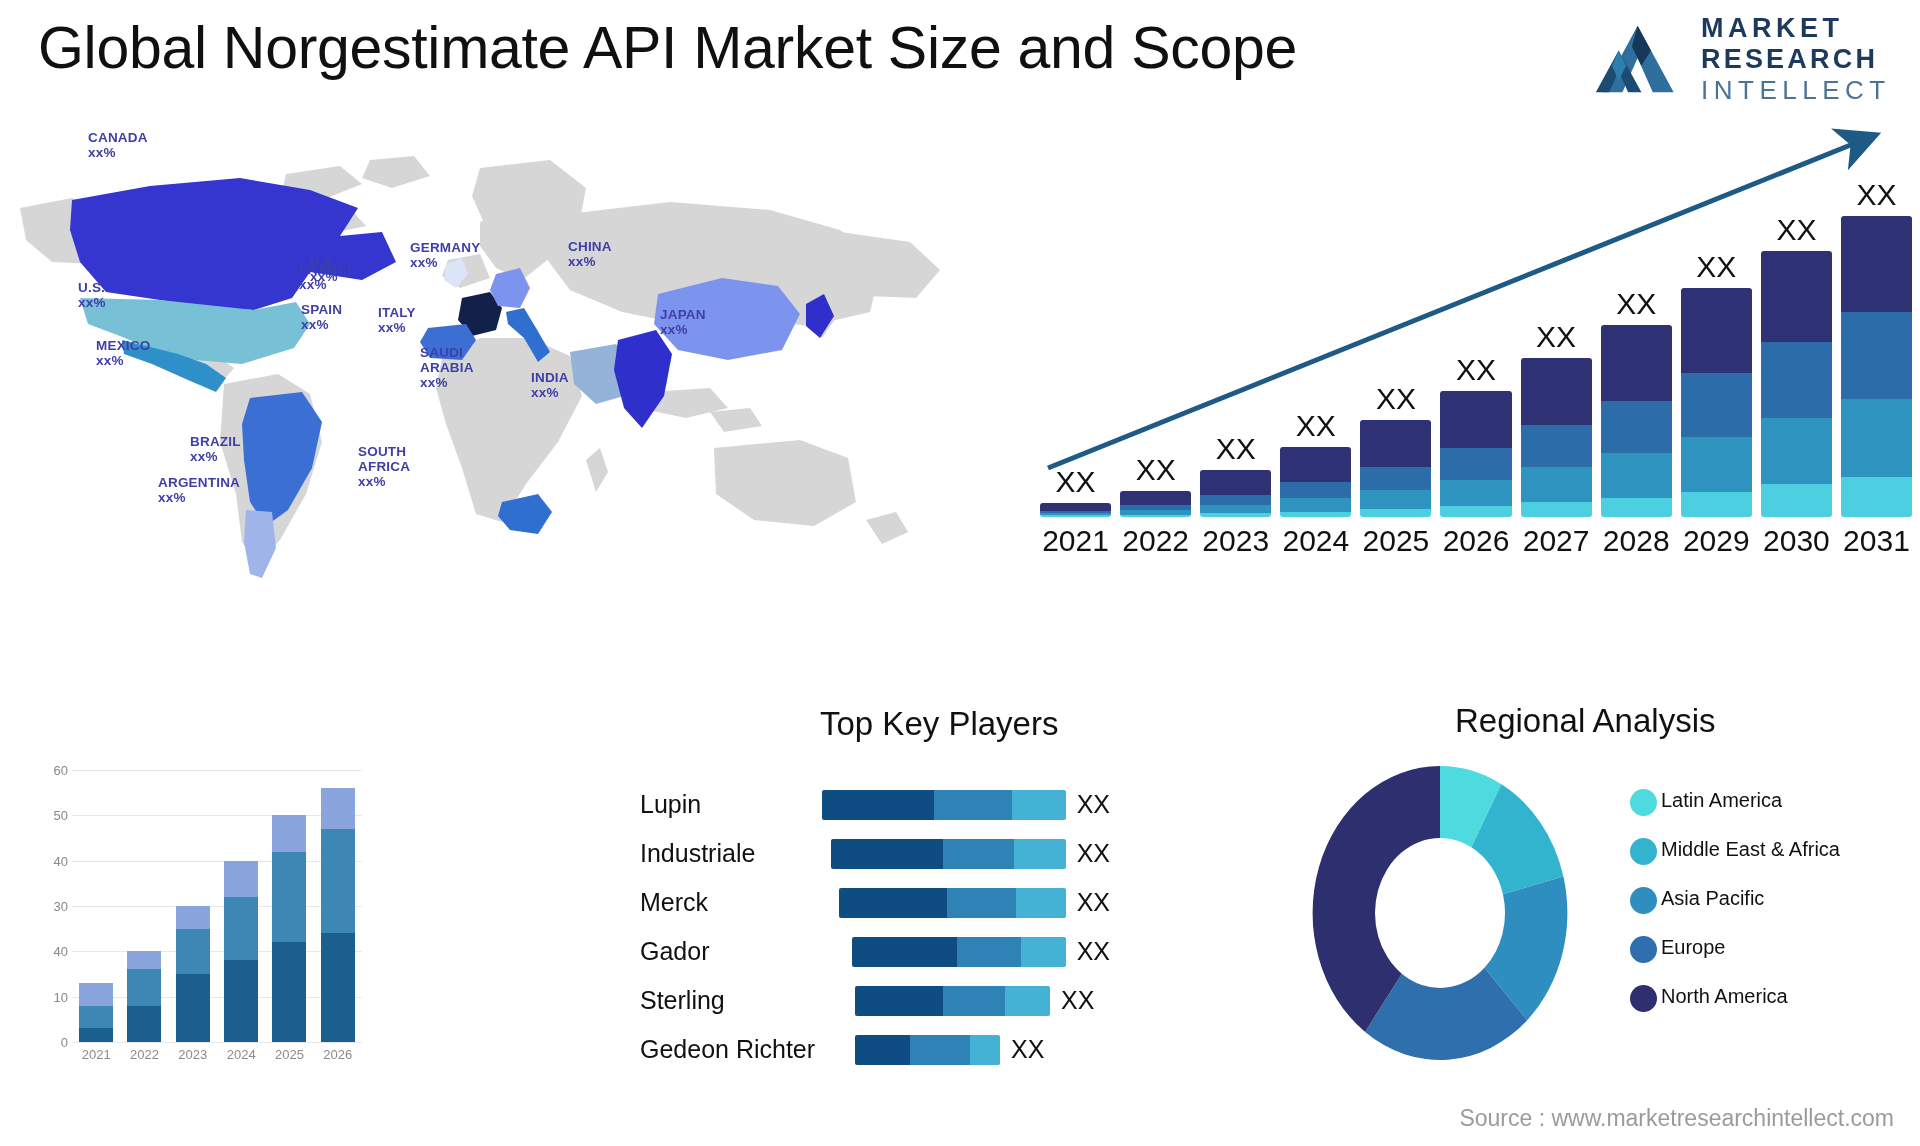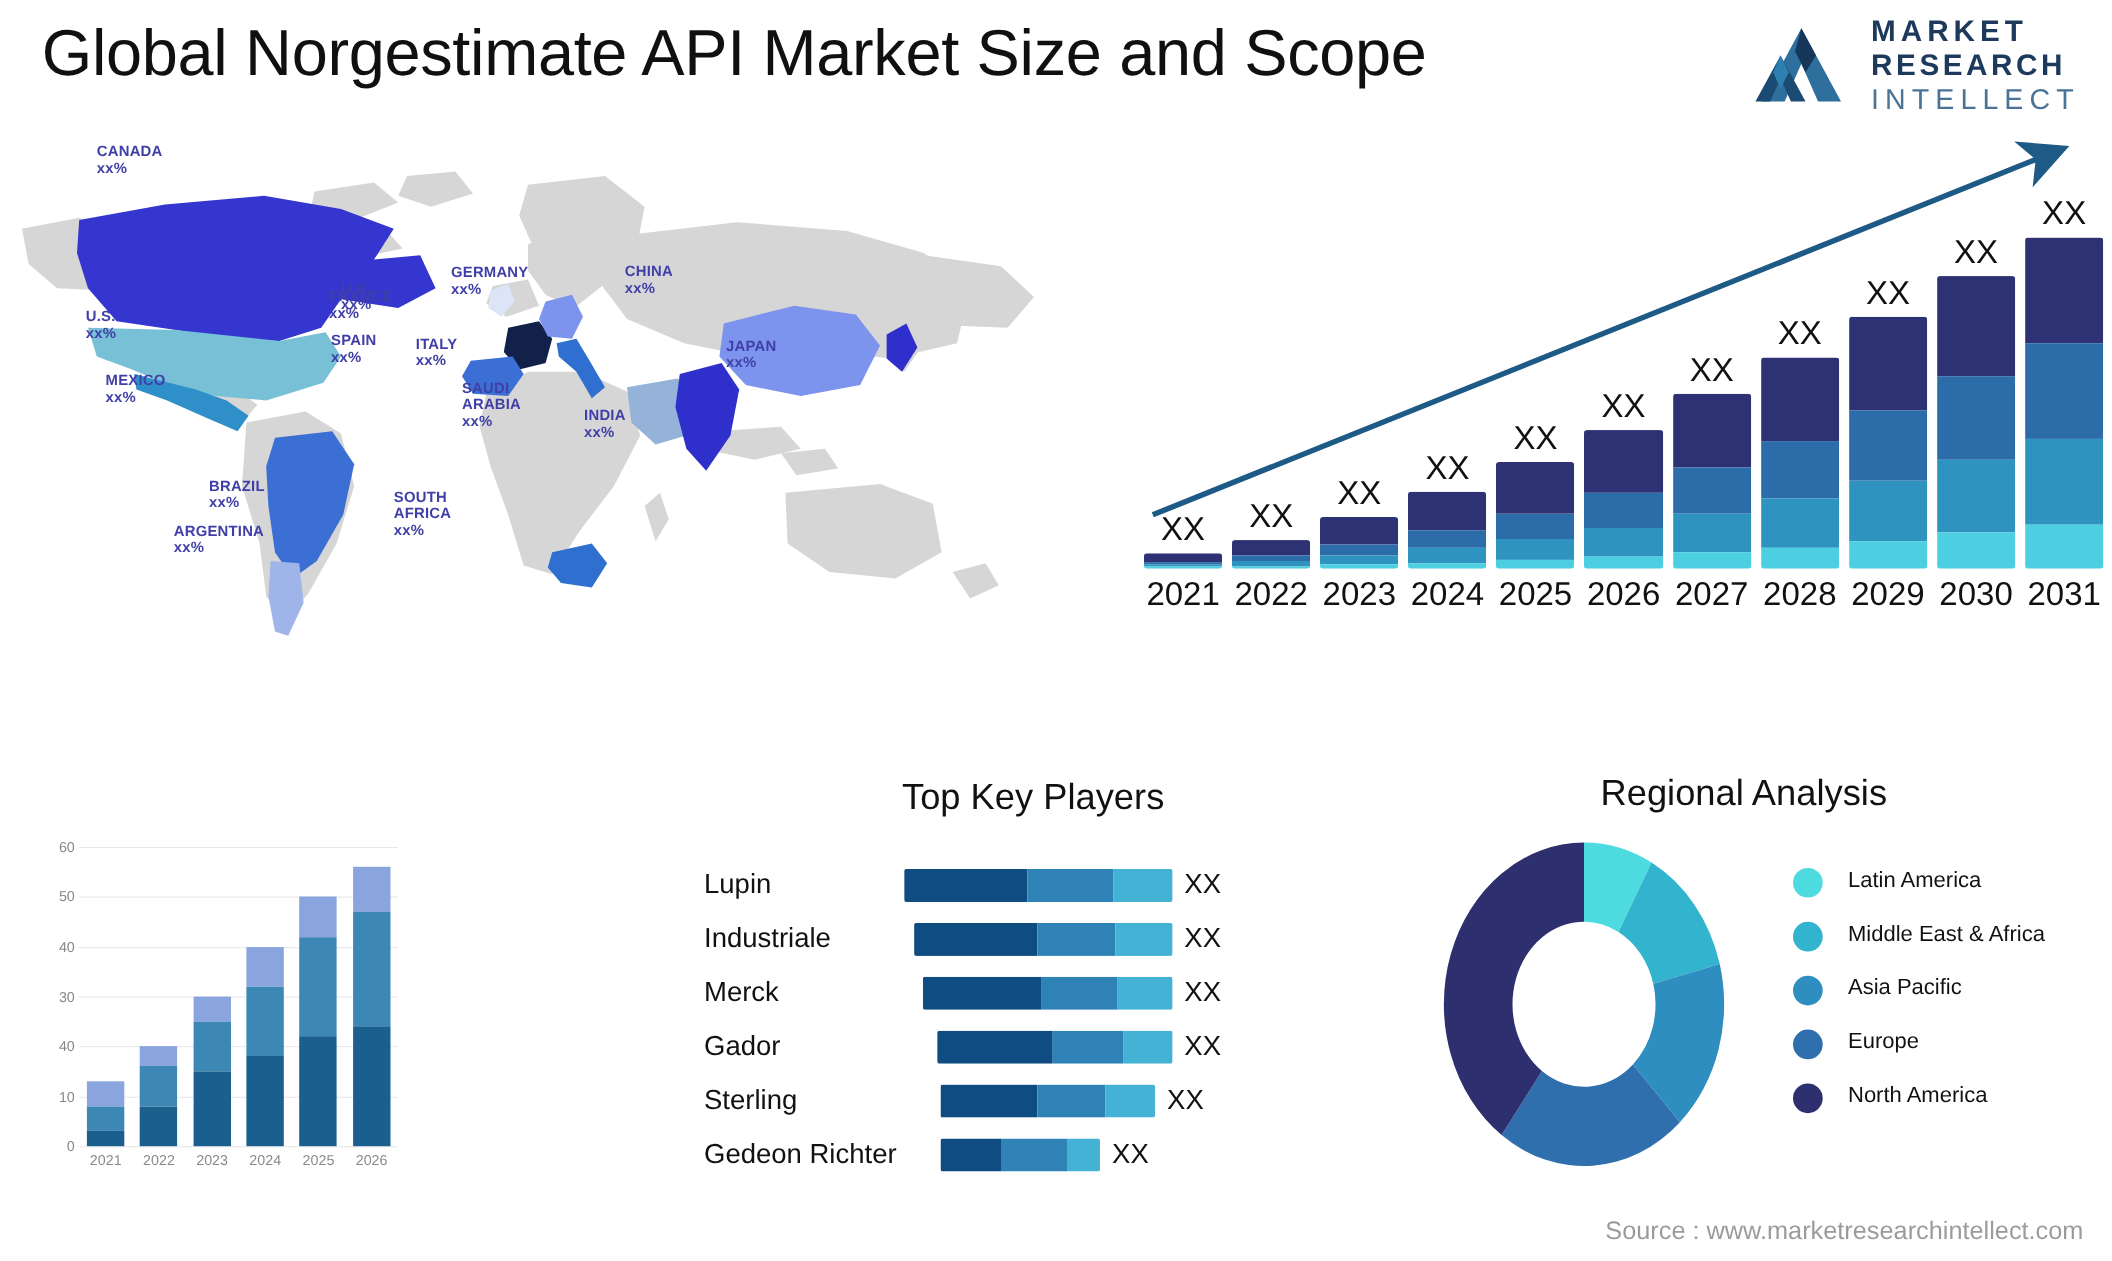--- a/index.html
+++ b/index.html
@@ -64,21 +64,21 @@
   .players{position:absolute;left:640px;top:780px;width:470px;}
   .prow{display:flex;align-items:center;height:49px;}
   .pname{width:215px;text-align:left;font-size:25px;color:#111;white-space:nowrap;}
   .pbar{height:30px;display:flex;border-radius:2px;overflow:hidden;}
   .pseg{height:100%;}
   .pval{margin-left:11px;font-size:25px;color:#111;}
 
   
   .donut{position:absolute;left:1310px;top:763px;width:260px;height:300px;}
   .rlegend{position:absolute;left:1630px;top:788px;}
-  .rl-item{display:flex;align-items:flex-start;gap:23px;margin-bottom:21px;}
+  .rl-item{display:flex;align-items:flex-start;gap:4px;margin-bottom:21px;}
   .rl-dot{width:27px;height:27px;border-radius:50%;flex:none;margin-top:1px;}
   .rl-lab{font-size:20px;color:#111;line-height:1.22;max-width:190px;}
   .source{position:absolute;right:26px;bottom:14px;font-size:23px;color:#9b9b9b;white-space:nowrap;}
 </style>
 </head>
 <body>
 
 <div class="page">
 
   <div class="title">Global Norgestimate API Market Size and Scope</div>

